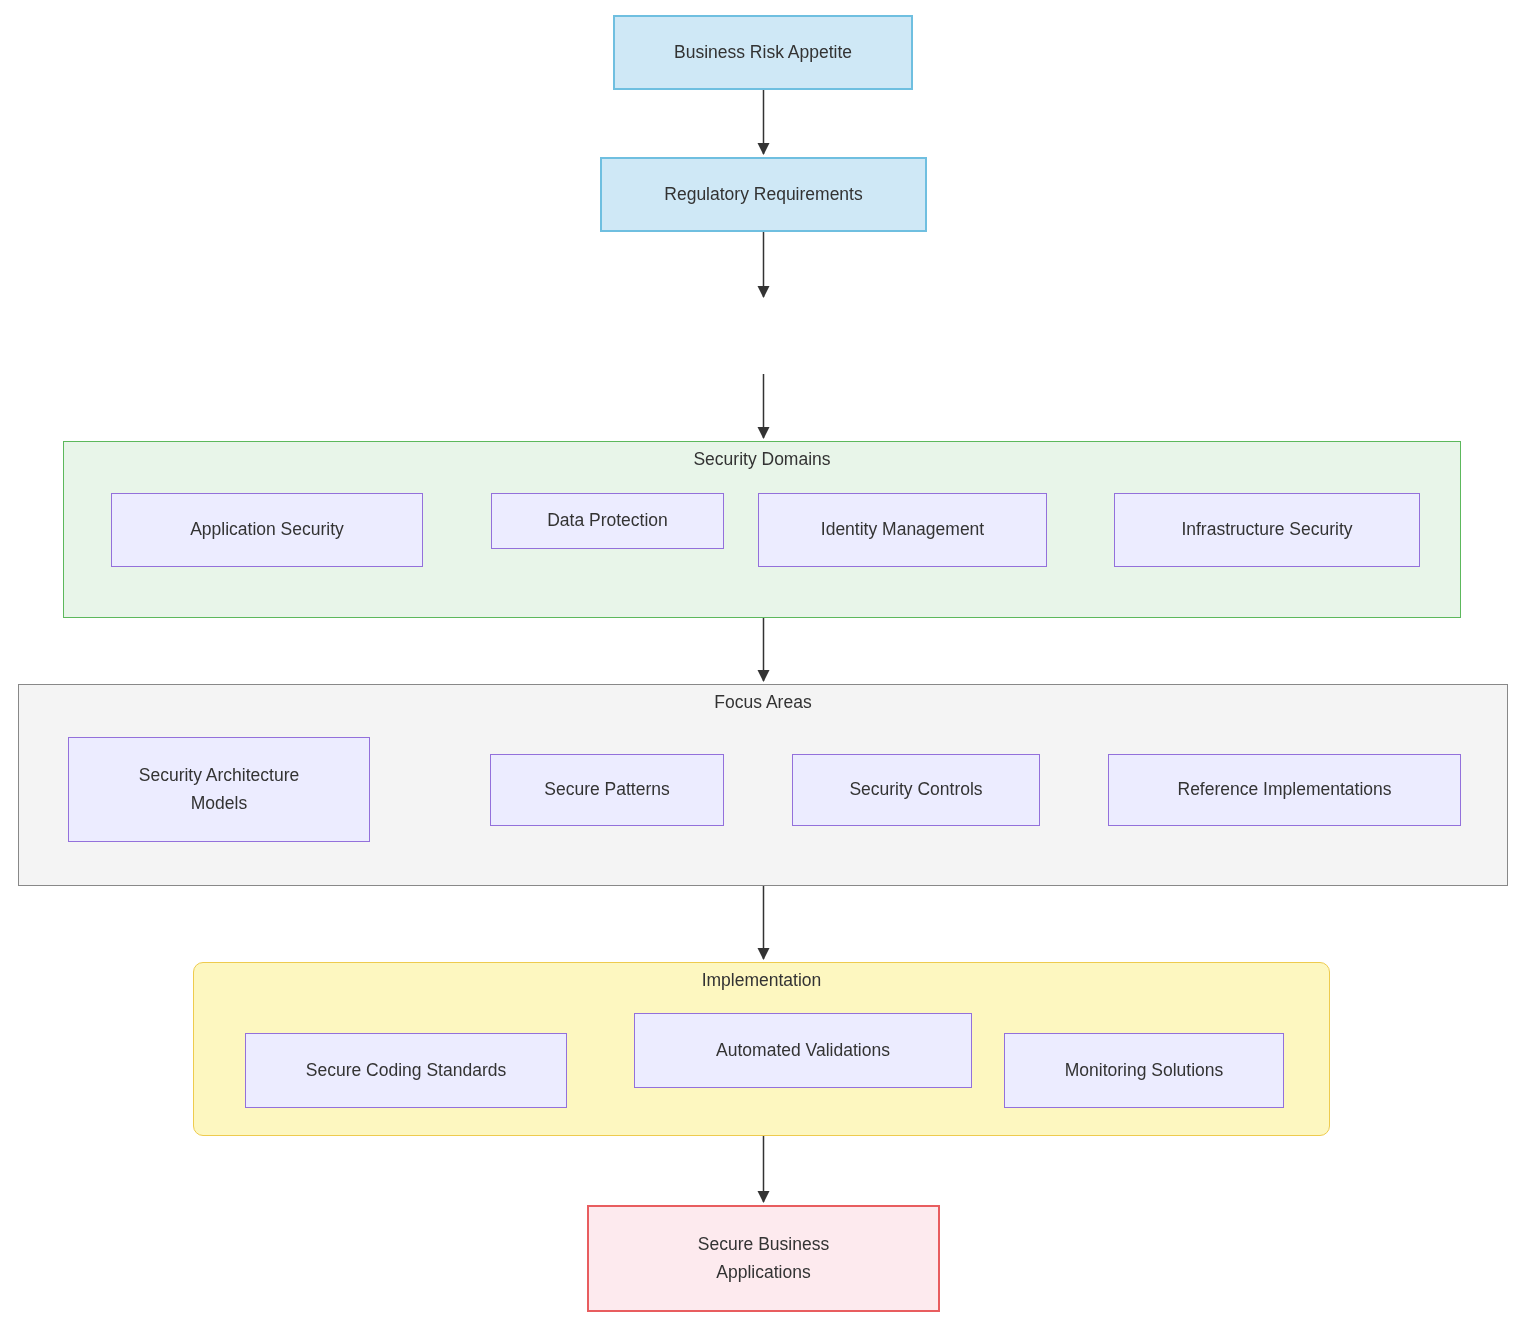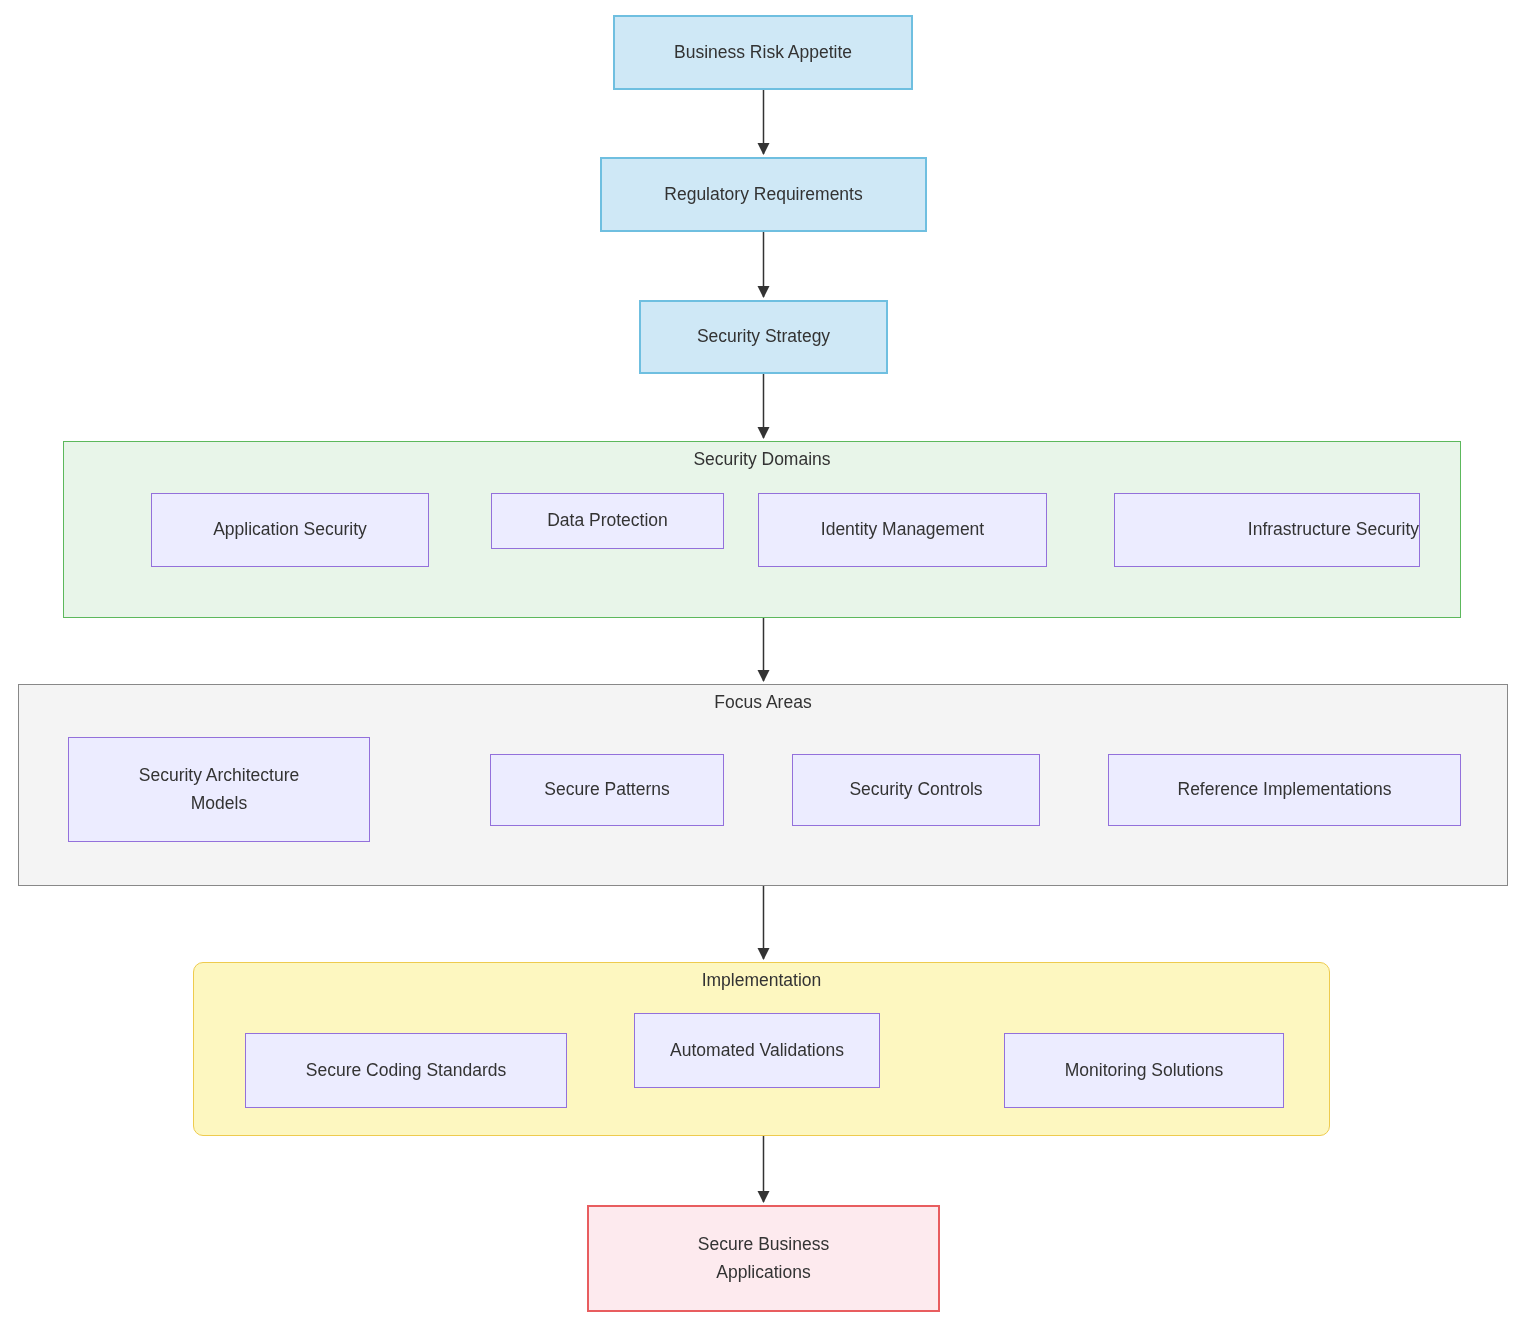--- a/index.html
+++ b/index.html
@@ -97,37 +97,34 @@
   </svg>
 
   <div class="node blue" style="left:613px; top:15px; width:300px; height:75px;">
     <span>Business Risk Appetite</span>
   </div>
 
   <div class="node blue" style="left:600px; top:157px; width:327px; height:75px;">
     <span>Regulatory Requirements</span>
   </div>
 
-  <div class="node blue" style="left:639px; top:300px; width:249px; height:74px;">
-    <span>Security Strategy</span>
-  </div>
 
   <div class="cluster green" style="left:63px; top:441px; width:1398px; height:177px;">
     <div class="cluster-title">Security Domains</div>
 
-    <div class="node lavender" style="left:47px; top:51px; width:278px; height:74px;margin-left:40px;">
+    <div class="node lavender" style="left:47px; top:51px; width:312px; height:74px;">
       <span>Application Security</span>
     </div>
     <div class="node lavender" style="left:380px; top:51px; width:233px; height:56px;margin-left:47px;">
       <span>Data Protection</span>
     </div>
     <div class="node lavender" style="left:694px; top:51px; width:289px; height:74px;">
       <span>Identity Management</span>
     </div>
-    <div class="node lavender" style="left:1050px; top:51px; width:306px; height:74px;justify-content:flex-end;">
+    <div class="node lavender" style="left:1050px; top:51px; width:306px; height:74px;">
       <span>Infrastructure Security</span>
     </div>
   </div>
 
   <div class="cluster gray" style="left:18px; top:684px; width:1490px; height:202px;">
     <div class="cluster-title">Focus Areas</div>
 
     <div class="node lavender" style="left:49px; top:52px; width:302px; height:105px;">
       <span>Security Architecture
 Models</span>
@@ -142,21 +139,21 @@
       <span>Reference Implementations</span>
     </div>
   </div>
 
   <div class="cluster yellow" style="left:193px; top:962px; width:1137px; height:174px;border-radius:10px;">
     <div class="cluster-title">Implementation</div>
 
     <div class="node lavender" style="left:51px; top:50px; width:322px; height:75px;margin-top:20px;">
       <span>Secure Coding Standards</span>
     </div>
-    <div class="node lavender" style="left:440px; top:50px; width:246px; height:75px;">
+    <div class="node lavender" style="left:440px; top:50px; width:338px; height:75px;">
       <span>Automated Validations</span>
     </div>
     <div class="node lavender" style="left:810px; top:50px; width:280px; height:75px;margin-top:20px;">
       <span>Monitoring Solutions</span>
     </div>
   </div>
 
   <div class="node pink" style="left:587px; top:1205px; width:353px; height:107px;">
     <span>Secure Business
 Applications</span>

